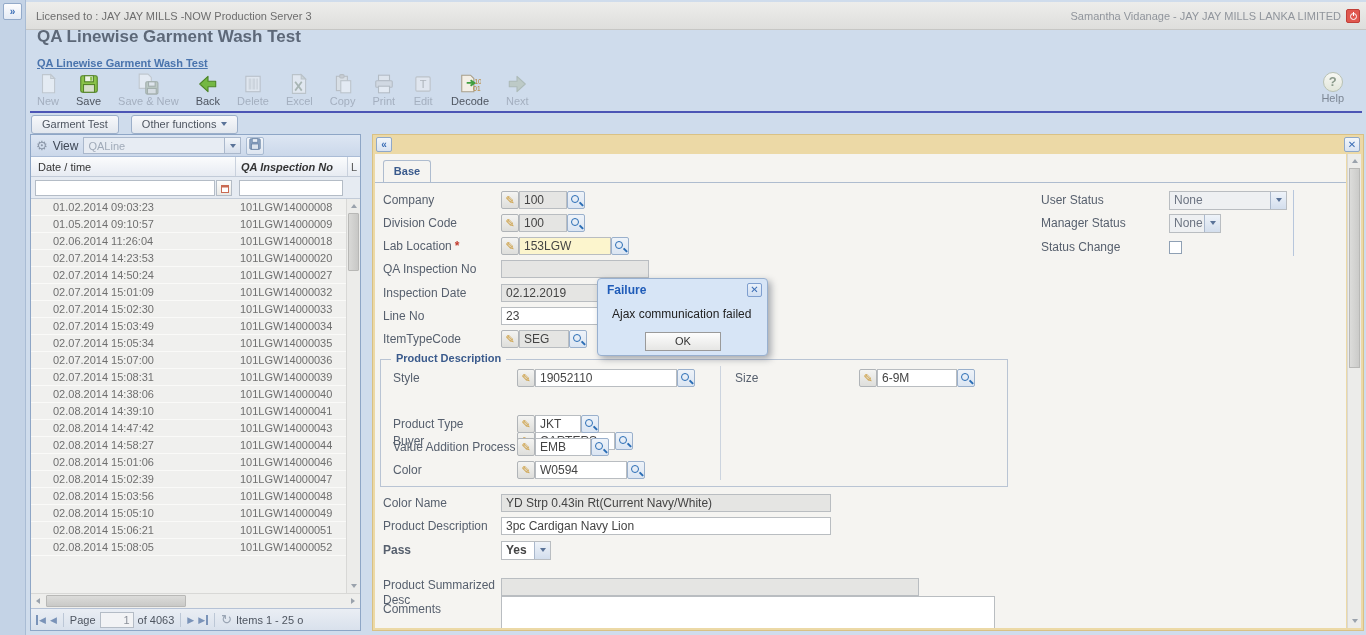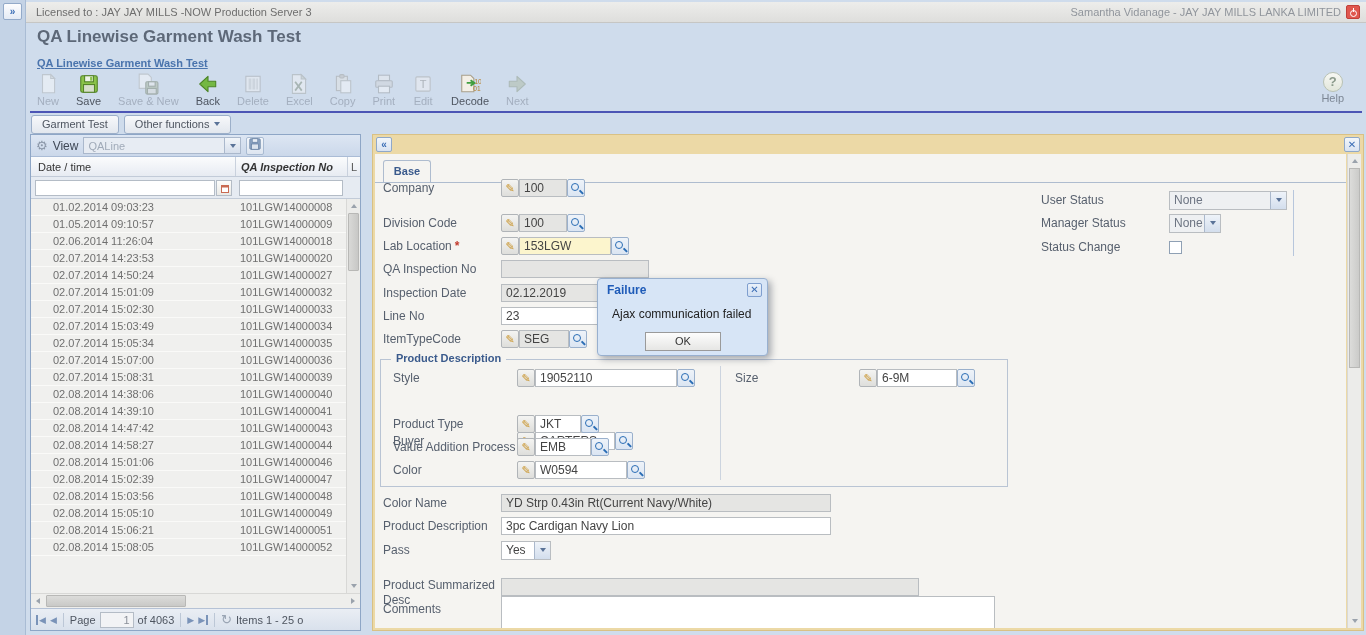--- a/index.html
+++ b/index.html
@@ -11,21 +11,21 @@
   #canvas { position:absolute; inset:0; width:1366px; height:635px; }
 
   
   #left-strip { position:absolute; left:0; top:0; width:26px; height:635px;
     background:#c4d3e6; border-right:1px solid #a9bcd4; }
   .expand-btn { position:absolute; left:3px; top:3px; width:19px; height:17px;
     background:linear-gradient(#fdfdfe,#e4ebf5); border:1px solid #93aac9; border-radius:2px;
     color:#3a6db5; font-size:10px; font-weight:bold; text-align:center; line-height:15px; cursor:pointer; }
 
   
-  #top-bar { position:absolute; left:26px; top:2px; right:0; height:21px;
+  #top-bar { position:absolute; left:26px; top:2px; right:0; height:28px;
     background:linear-gradient(#ededeb,#dededc); border-bottom:1px solid #c6c6c4;
     display:flex; align-items:center; }
   #licensed-text { color:#6e6e6e; font-size:11px; padding-left:10px; flex:1; }
   #user-text { color:#90959c; font-size:11px; }
   .power-icon { display:inline-block; width:14px; height:14px; background:#e0574e;
     border:1px solid #c13f38; border-radius:2px; margin:0 6px 0 5px; position:relative; vertical-align:-3px; }
   .power-icon::before { content:""; position:absolute; left:3px; top:3.5px; width:5px; height:5px;
     border:1.5px solid #fff; border-radius:50%; }
   .power-icon::after { content:""; position:absolute; left:5.7px; top:2px; width:1.6px; height:4px; background:#fff; }
 
@@ -43,21 +43,21 @@
   .tbtn .tlabel { font-size:11px; color:#4e5560; margin-top:0; white-space:nowrap; }
   .tbtn.disabled { cursor:default; }
   .tbtn.disabled .ticon { opacity:.45; filter:grayscale(.75); }
   .tbtn.disabled .tlabel { color:#a4afbf; }
   #help-btn { position:absolute; right:18px; top:2px; display:flex; flex-direction:column; align-items:center; cursor:pointer; }
   #help-circle { width:20px; height:20px; border-radius:50%; background:linear-gradient(#f7f8f4,#e2e6da);
     border:1px solid #b9c2b4; color:#8b9a8b; font-weight:bold; font-size:13px; text-align:center; line-height:18px; }
   #help-label { font-size:11px; color:#7c8694; }
 
   
-  #tabstrip { position:absolute; left:31px; top:115px; display:flex; gap:5px; }
+  #tabstrip { position:absolute; left:31px; top:115px; display:flex; gap:12px; }
   .strip-tab { background:linear-gradient(#f7f8fa,#e2e7ee); border:1px solid #9cafc9; border-radius:3px;
     font-size:11px; color:#4e5560; padding:2px 10px 3px; cursor:pointer; display:flex; align-items:center; gap:5px; }
   .caret-down { width:0; height:0; border:3.5px solid transparent; border-top:4.5px solid #5a7398; margin-top:3px; }
 
   
   #grid-panel { position:absolute; left:30px; top:134px; width:331px; height:497px;
     border:1px solid #8ea6c6; background:#f0f0ee; }
   #view-bar { position:absolute; left:0; top:0; right:0; height:22px;
     background:linear-gradient(#dde6f3,#cbd8ea); border-bottom:1px solid #aabcd6;
     display:flex; align-items:center; padding:0 5px; gap:5px; }
@@ -530,21 +530,21 @@
   <div id="form-panel">
     <div id="form-head">
       <span class="mini-btn">«</span>
       <span class="mini-btn">✕</span>
     </div>
 
     <div id="form-inner">
       <div id="base-tab">Base</div>
       <div id="base-line"></div>
 
-      <div class="frow" style="top:24px;">
+      <div class="frow" style="top:36px;">
         <span class="flabel">Company</span>
         <span class="ctrl">
             <span class="pencil-btn">✎</span>
           <input class="txt ro" style="width: 48px;" value="100">
           <span class="mag-btn"></span>
           </span>
       </div>
       <div class="frow" style="top:59px;">
         <span class="flabel">Division Code</span>
         <span class="ctrl">
@@ -670,21 +670,21 @@
         <span class="ctrl">
             <input class="txt ro" style="width: 330px;" value="YD Strp 0.43in Rt(Current Navy/White)">
           </span>
       </div>
       <div class="frow" style="top:362px;">
         <span class="flabel">Product Description</span>
         <span class="ctrl">
             <input class="txt" style="width: 330px;" value="3pc Cardigan Navy Lion">
           </span>
       </div>
-      <div class="frow" style="top:386px;">
+      <div class="frow" style="top:386px;font-weight:bold;">
         <span class="flabel">Pass</span>
         <span class="selbox" style="width:50px;">
           <span class="selval" style="color:#444;">Yes</span>
           <span class="sel-arrow">
               <span class="caret-down"></span>
             </span>
         </span>
       </div>
       <div class="frow" style="top:424px; height:30px; align-items:flex-start;">
         <span class="flabel" style="line-height:15px;">Product Summarized Desc</span>

